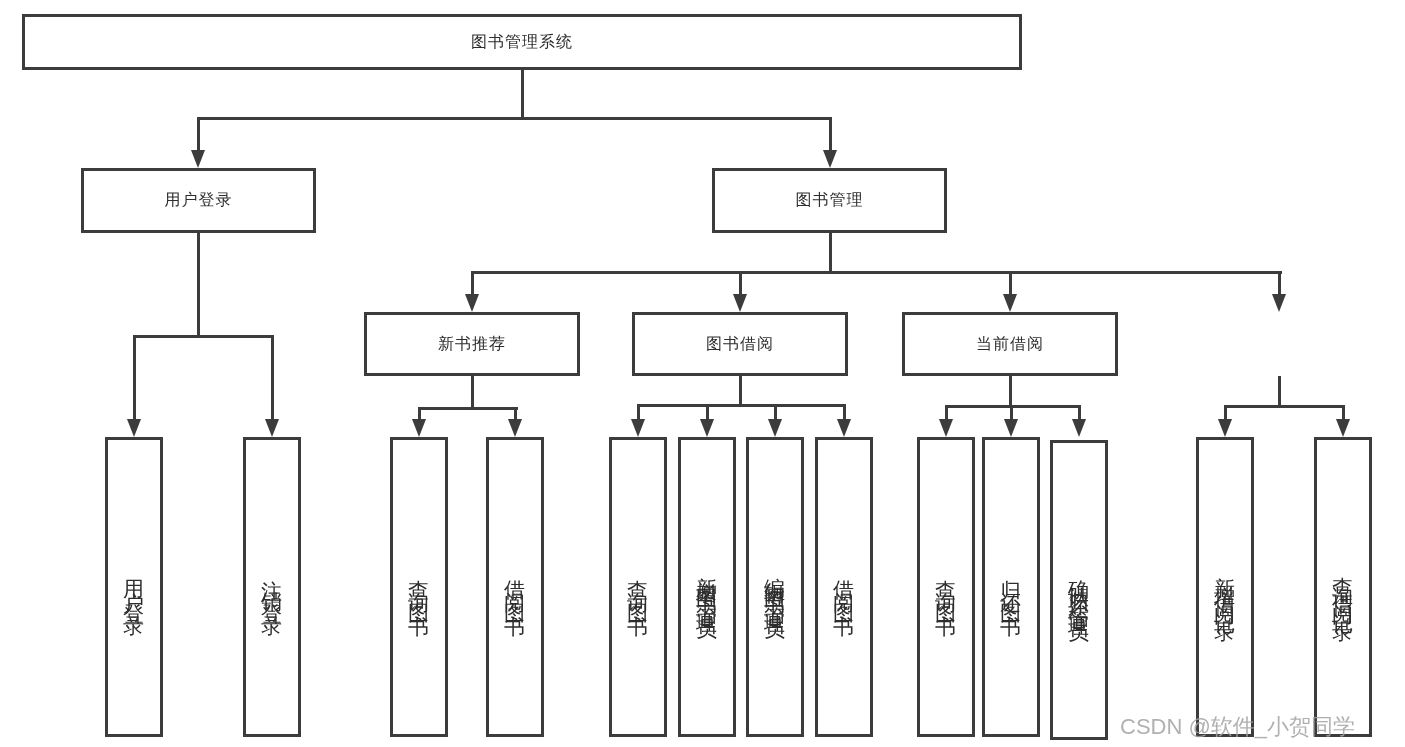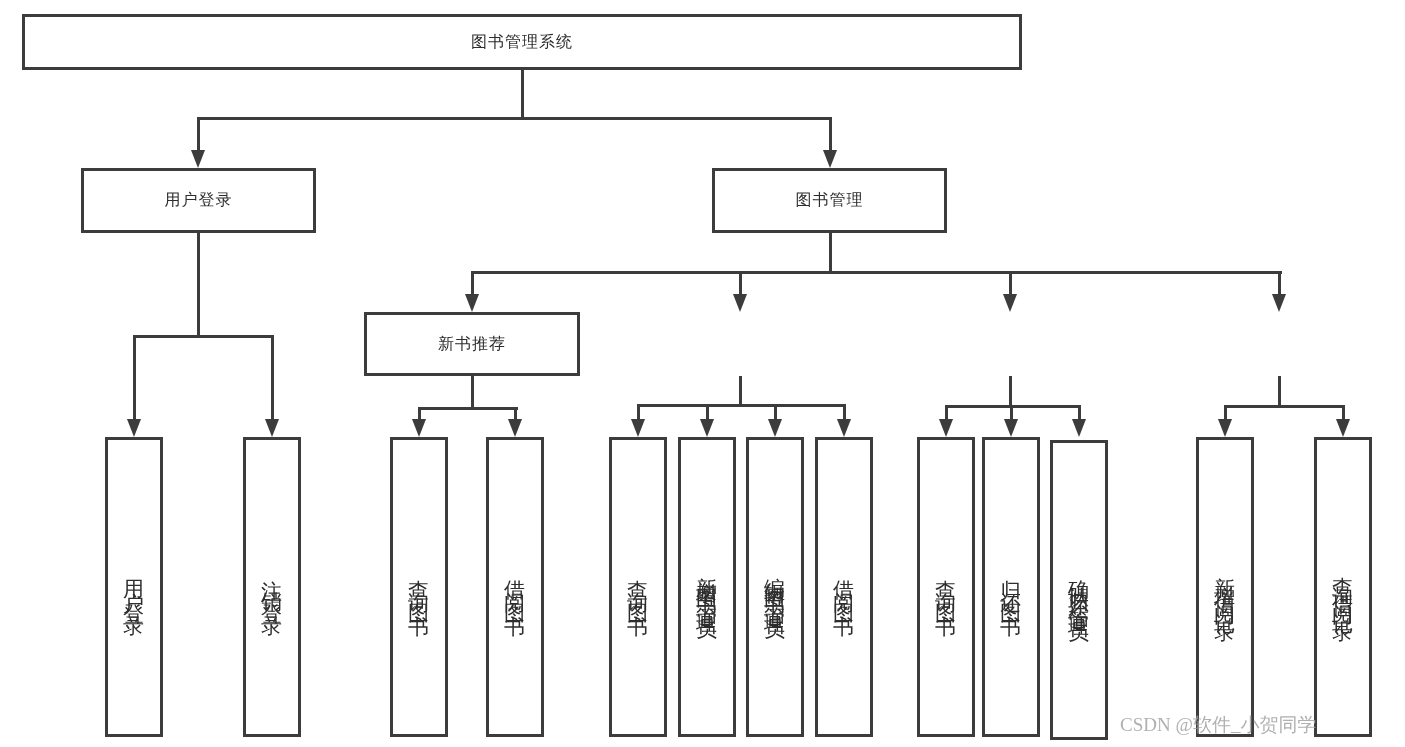--- a/index.html
+++ b/index.html
@@ -46,26 +46,25 @@
   .hl{position:absolute;height:3px;background:var(--line);}
   .ah{
     position:absolute;width:0;height:0;
     border-left:7px solid transparent;
     border-right:7px solid transparent;
     border-top:18px solid var(--line);
   }
   .watermark{
     position:absolute;
     left:1120px;top:712px;
-    font-size:19px;
+    font-size:22px;
     color:var(--wm);
     opacity:.85;
     z-index:5;
     white-space:nowrap;
-    font-family:Liberation Serif, serif;
   }
 </style>
 </head>
 <body>
 
 <div id="canvas">
 
   <div class="box h" style="left:22px;top:14px;width:1000px;height:56px">
     <span>图书管理系统</span>
   </div>
@@ -97,20 +96,26 @@
   <div class="ah" style="left:465px;top:294px"></div>
   <div class="vl" style="left:739px;top:271px;height:23px"></div>
   <div class="ah" style="left:733px;top:294px"></div>
   <div class="vl" style="left:1009px;top:271px;height:23px"></div>
   <div class="ah" style="left:1003px;top:294px"></div>
   <div class="vl" style="left:1278px;top:271px;height:23px"></div>
   <div class="ah" style="left:1272px;top:294px"></div>
 
   <div class="box h" style="left:364px;top:312px;width:216px;height:64px">
     <span>新书推荐</span>
+  </div>
+  <div class="box h" style="left:632px;top:312px;width:216px;height:64px">
+    <span>图书借阅</span>
+  </div>
+  <div class="box h" style="left:902px;top:312px;width:216px;height:64px">
+    <span>当前借阅</span>
   </div>
 
   <div class="vl" style="left:471px;top:376px;height:32px"></div>
   <div class="hl" style="left:418px;top:407px;width:100px"></div>
   <div class="vl" style="left:418px;top:407px;height:12px"></div>
   <div class="ah" style="left:412px;top:419px"></div>
   <div class="vl" style="left:514px;top:407px;height:12px"></div>
   <div class="ah" style="left:508px;top:419px"></div>
 
   <div class="vl" style="left:739px;top:376px;height:29px"></div>

